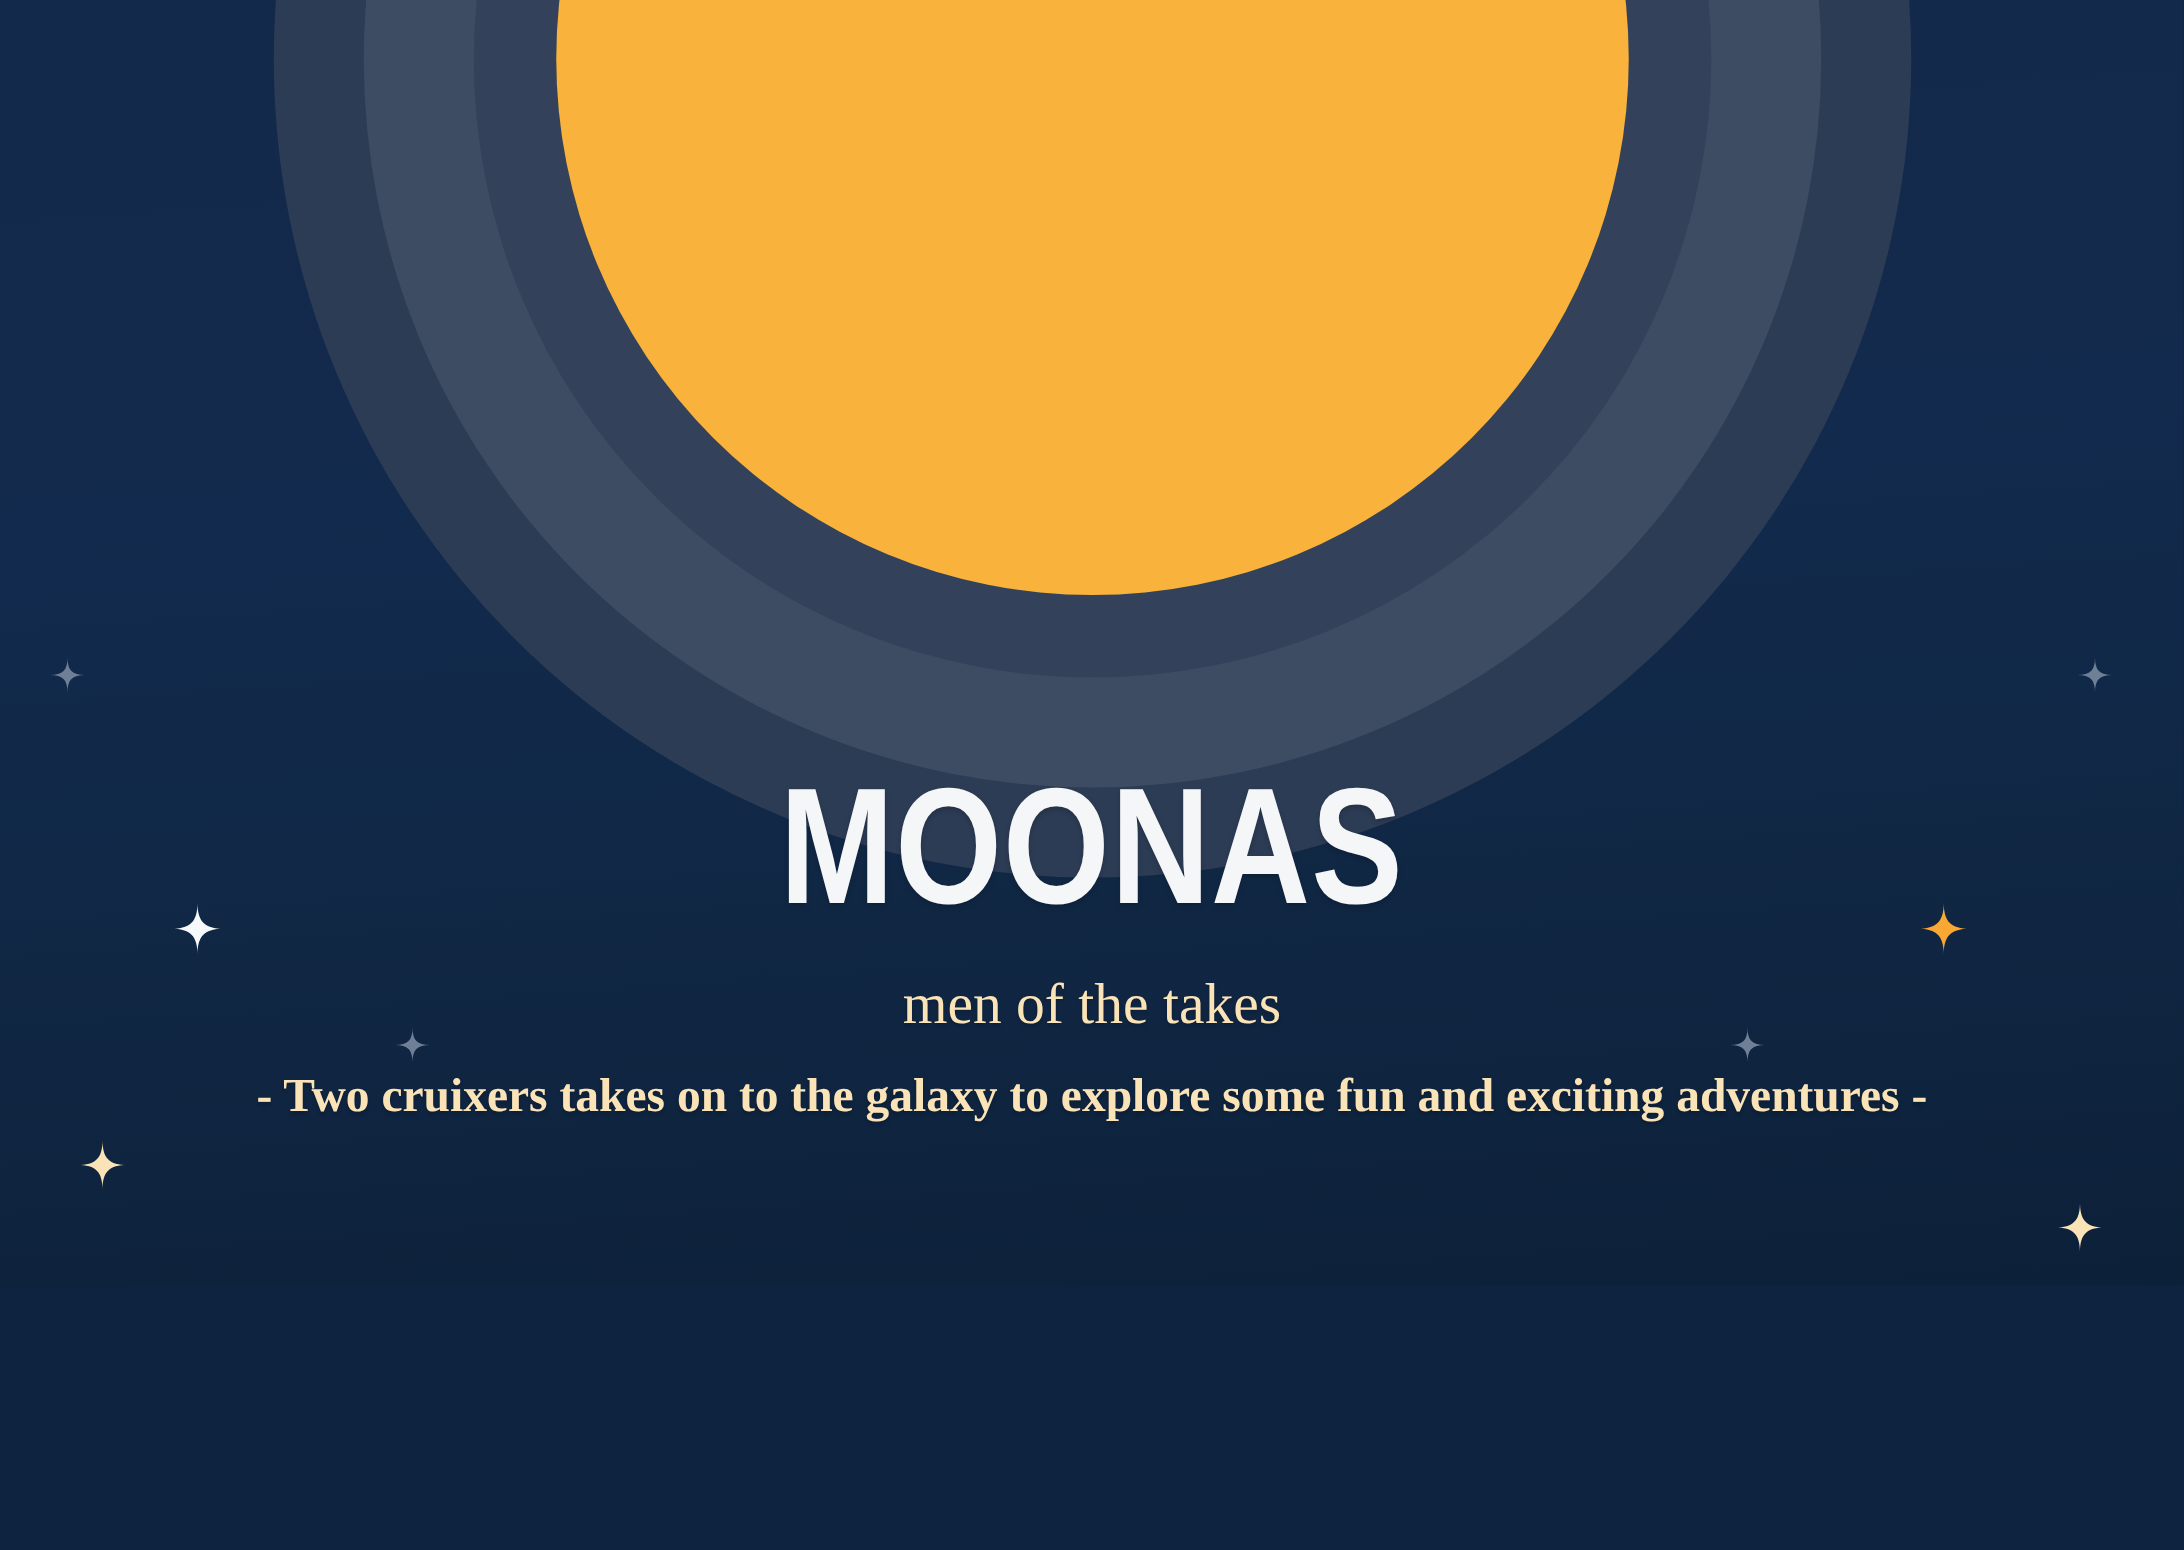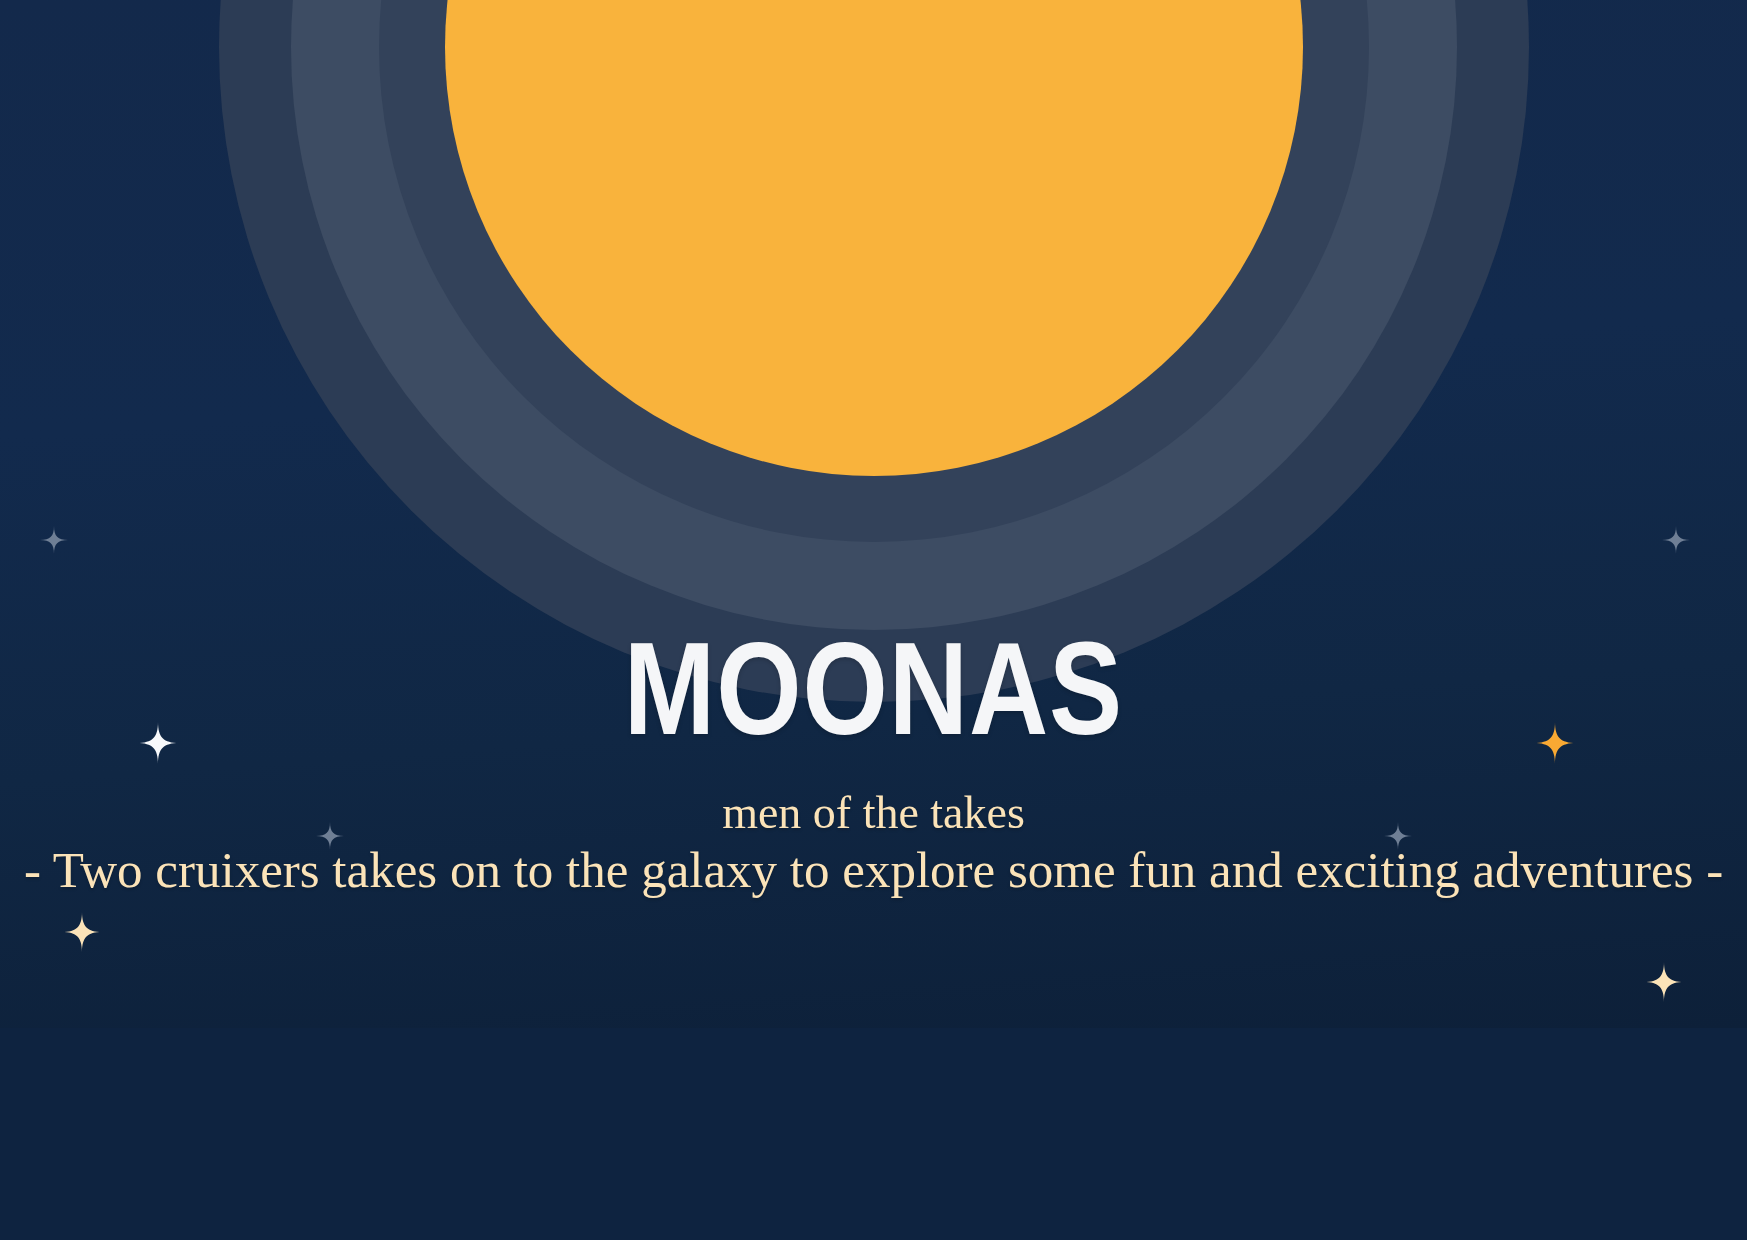--- a/index.html
+++ b/index.html
@@ -93,24 +93,24 @@
   .brand-sub {
     margin: 36px 0 0 0;
     font-family: "Liberation Serif", serif;
     font-weight: 400;
     font-size: 46px;
     line-height: 1.0;
     color: #FBE3B8;
     text-shadow: 0 2px 3px rgba(0,0,0,0.18);
   }
   .brand-tagline {
-    margin: 8px 0 0 0;
+    margin: 32px 0 0 0;
     font-family: "Liberation Serif", serif;
-    font-weight: 400;
-    font-size: 51px;
+    font-weight: 700;
+    font-size: 38px;
     line-height: 1.05;
     color: #FBE3B8;
     white-space: nowrap;
     text-shadow: 0 2px 3px rgba(0,0,0,0.18);
   }
 </style>
 </head>
 <body>
 
 <div id="poster">

